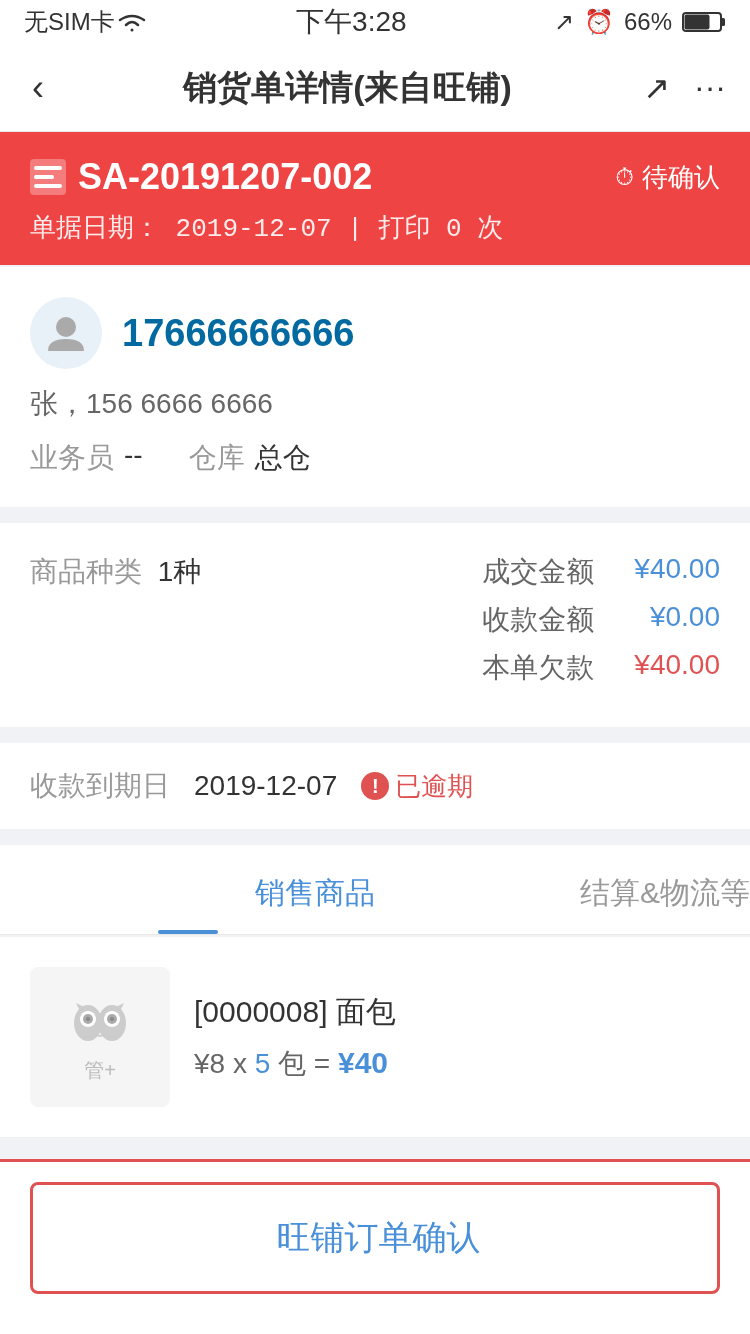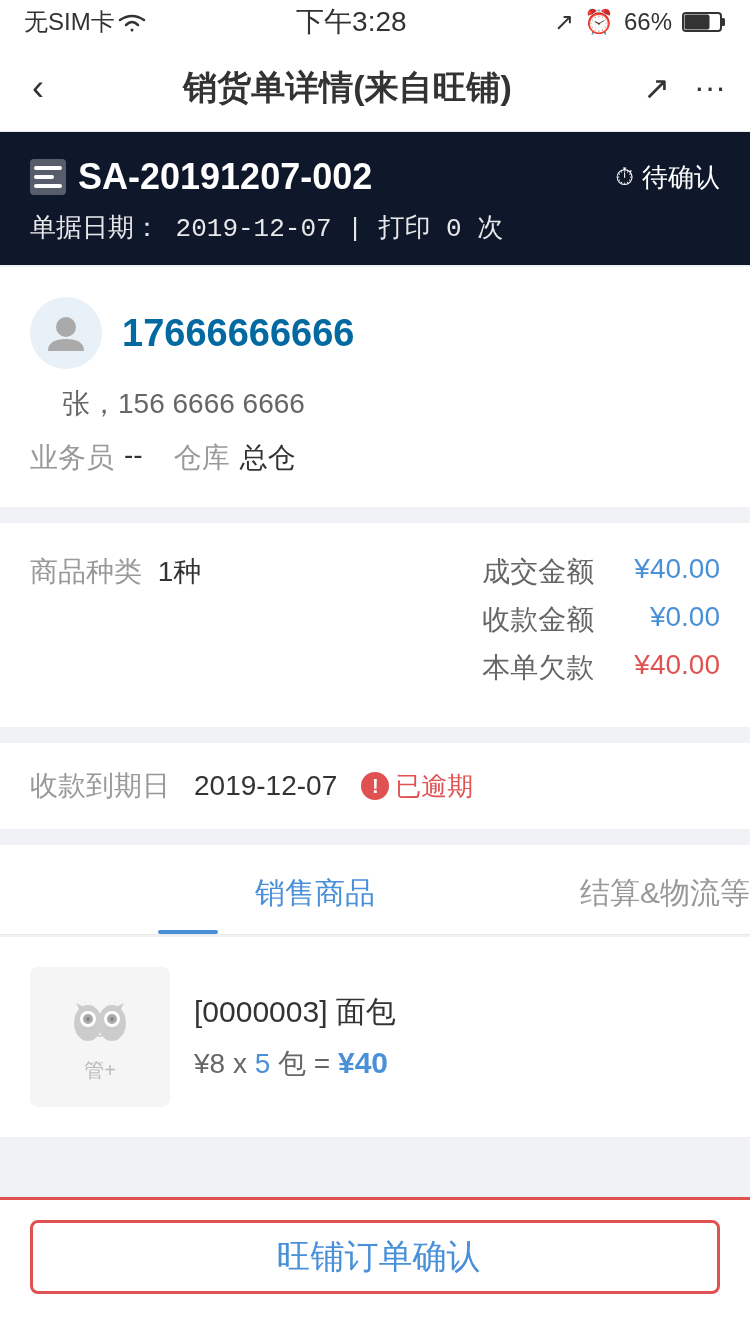--- a/index.html
+++ b/index.html
@@ -47,21 +47,21 @@
     .nav-title {
       font-size: 34px;
       font-weight: 600;
       color: #333;
     }
     .nav-actions { display: flex; align-items: center; gap: 24px; }
     .nav-action-icon { font-size: 32px; color: #333; cursor: pointer; }
 
     
     .blue-header {
-      background: #0f172a;
+      background: #ef4444;
       padding: 24px 30px 20px;
       margin: 0;
     }
     .blue-header-top {
       display: flex;
       justify-content: space-between;
       align-items: center;
       margin-bottom: 12px;
     }
     .order-id {
@@ -121,25 +121,24 @@
     }
     .customer-phone {
       font-size: 38px;
       font-weight: 600;
       color: #0369a1;
     }
     .customer-name {
       font-size: 28px;
       color: #666;
       margin-bottom: 16px;
-      margin-left: 32px;
     }
     .customer-meta {
       display: flex;
-      gap: 31px;
+      gap: 46px;
       font-size: 28px;
       color: #666;
     }
     .meta-item { display: flex; gap: 10px; }
     .meta-label { color: #999; }
     .meta-value { color: #333; }
 
     
     .summary-card {
       background: #fff;
@@ -285,21 +284,21 @@
       position: fixed;
       bottom: 0;
       left: 0;
       width: 750px;
       background: #fff;
       padding: 20px 30px 40px;
       border-top: 3px solid #e05252;
     }
     .confirm-btn {
       width: 100%;
-      height: 74px;
+      height: 112px;
       background: #fff;
       border: 3px solid #e05252;
       border-radius: 8px;
       font-size: 34px;
       color: #4a90d9;
       font-weight: 500;
       cursor: pointer;
       display: flex;
       align-items: center;
       justify-content: center;
@@ -444,21 +443,21 @@
           <circle cx="52" cy="28" r="2" fill="#888"></circle>
           <path d="M34 42 Q40 48 46 42" stroke="#ccc" stroke-width="2" fill="none"></path>
           <path d="M20 20 L16 12 L24 16 Z" fill="#ccc"></path>
           <path d="M60 20 L64 12 L56 16 Z" fill="#ccc"></path>
         </svg>
         <span class="owl-plus">管+</span>
       </div>
     </div>
     <div class="product-info">
       <div class="product-name">
-        <span>[0000003]</span>
+        <span>[0000008]</span>
         <span>面包</span>
       </div>
       <div class="product-price">
         <span>¥8</span>
         <span> x </span>
         <span class="price-highlight">5</span>
         <span>包</span>
         <span> = </span>
         <span class="price-total">¥40</span>
       </div>

